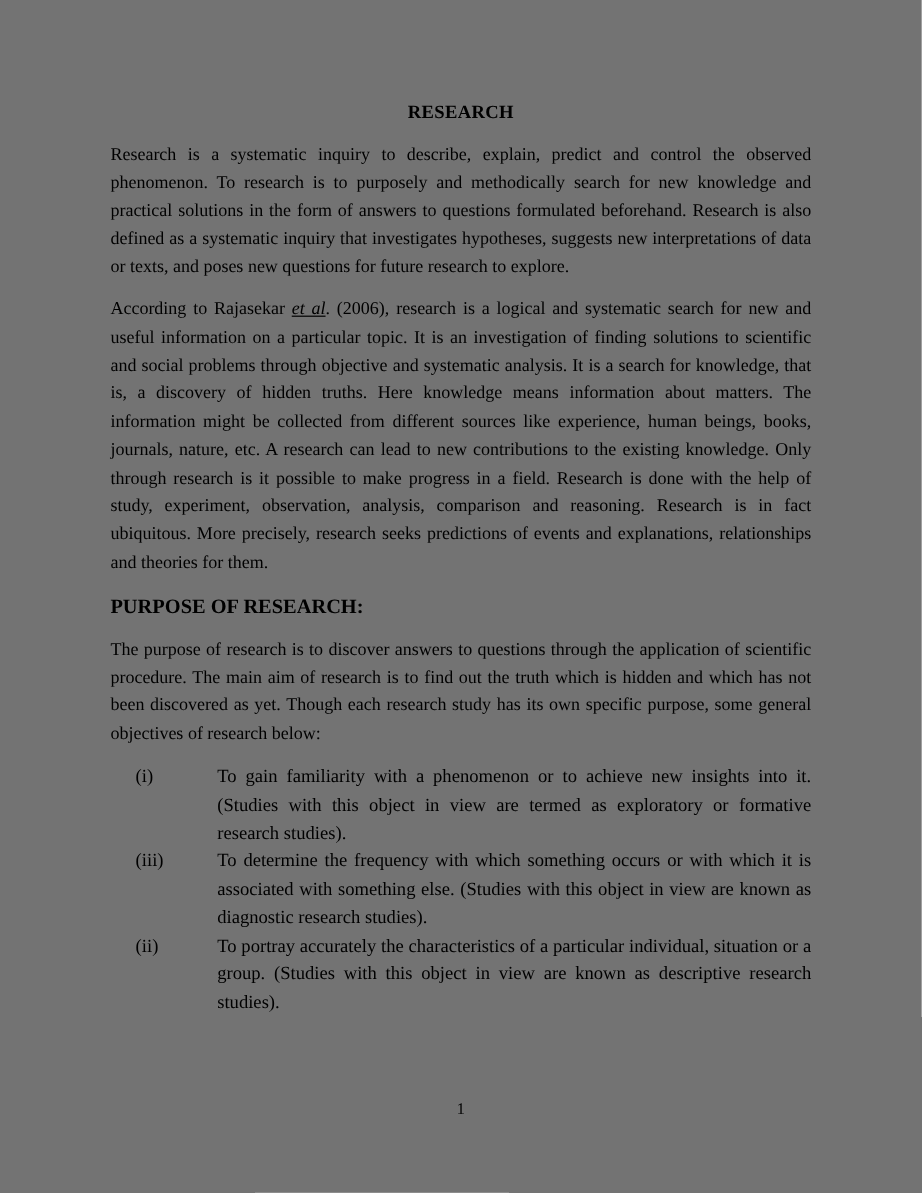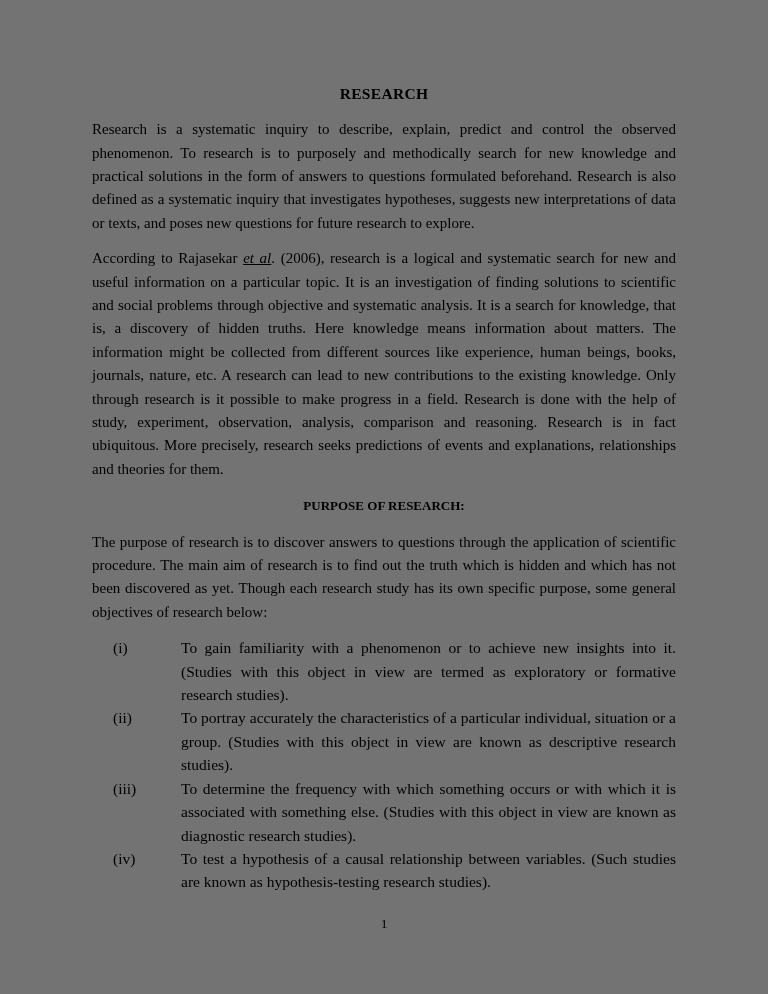--- a/index.html
+++ b/index.html
@@ -42,23 +42,23 @@
     line-height: 23.4px;
     text-align: justify;
     text-justify: inter-word;
     margin: 0 0 12px 0;
     hyphens: none;
   }
   .para.tight {
     margin-bottom: 13px;
   }
   .section-heading {
-    font-size: 13px;
+    font-size: 17px;
     font-weight: bold;
-    text-align: center;
+    text-align: left;
     margin: 0 0 13px 0;
     line-height: 23.4px;
   }
   .obj-list {
     margin: 0;
     padding: 0;
     list-style: none;
   }
   .obj-item {
     position: relative;
@@ -105,29 +105,25 @@
     <h2 class="section-heading">PURPOSE OF RESEARCH:</h2>
 
     <p class="para">The purpose of research is to discover answers to questions through the application of scientific procedure. The main aim of research is to find out the truth which is hidden and which has not been discovered as yet. Though each research study has its own specific purpose, some general objectives of research below:</p>
 
     <ol class="obj-list">
       <li class="obj-item">
         <span class="obj-marker">(i)</span>
         <span>To gain familiarity with a phenomenon or to achieve new insights into it. (Studies with this object in view are termed as exploratory or formative research studies).</span>
       </li>
       <li class="obj-item">
-        <span class="obj-marker">(ii)</span>
-        <span>To portray accurately the characteristics of a particular individual, situation or a group. (Studies with this object in view are known as descriptive research studies).</span>
-      </li>
-      <li class="obj-item">
         <span class="obj-marker">(iii)</span>
         <span>To determine the frequency with which something occurs or with which it is associated with something else. (Studies with this object in view are known as diagnostic research studies).</span>
       </li>
       <li class="obj-item">
-        <span class="obj-marker">(iv)</span>
-        <span>To test a hypothesis of a causal relationship between variables. (Such studies are known as hypothesis-testing research studies).</span>
+        <span class="obj-marker">(ii)</span>
+        <span>To portray accurately the characteristics of a particular individual, situation or a group. (Studies with this object in view are known as descriptive research studies).</span>
       </li>
     </ol>
 
   </div>
 
   <div class="page-number">1</div>
 </div>
 
 </body></html>

